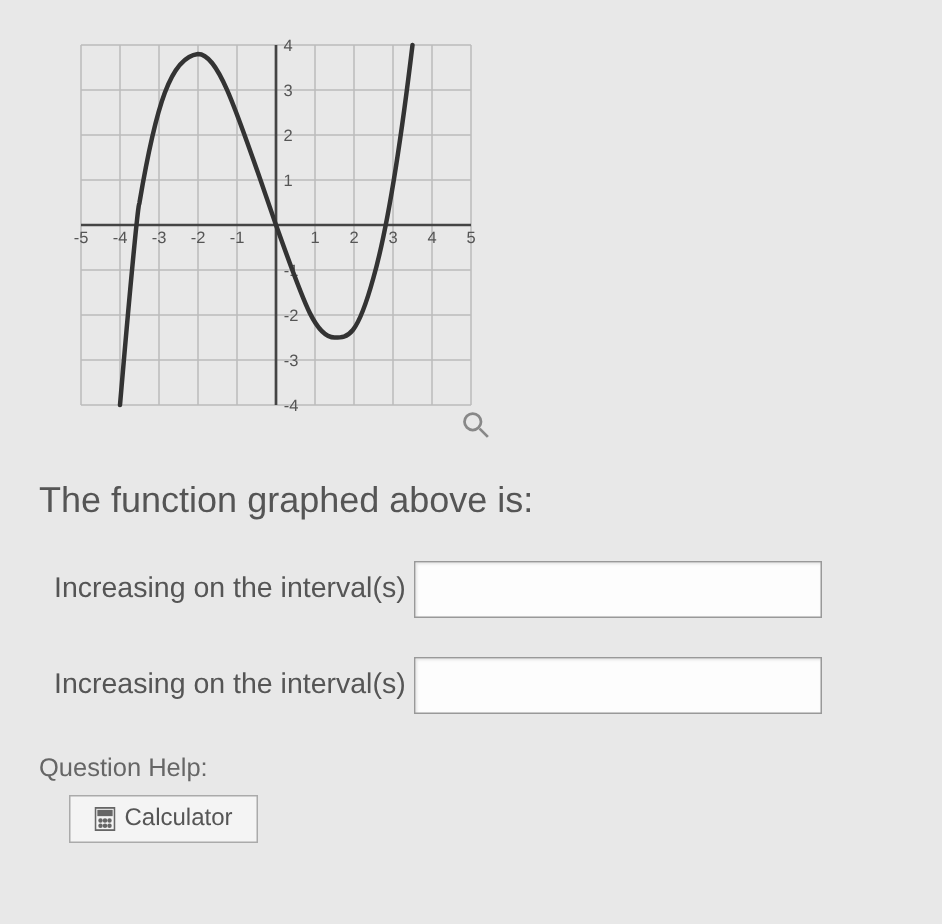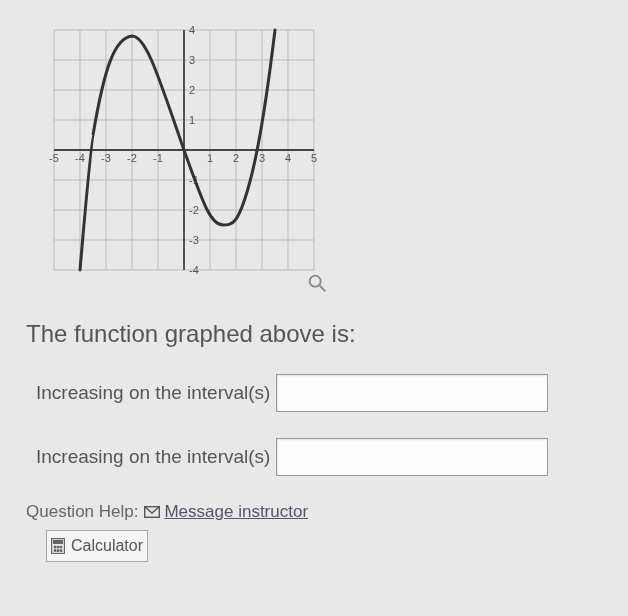--- a/index.html
+++ b/index.html
@@ -69,21 +69,21 @@
       gap: 4px;
     }
     .calc-btn {
       margin-top: 8px;
       margin-left: 26px;
       display: inline-flex;
       align-items: center;
       gap: 6px;
       border: 1px solid #aaa;
       background: #f4f4f4;
-      padding: 6px 4px;
+      padding: 6px 16px;
       font-size: 16px;
       color: #555;
       cursor: pointer;
     }
     svg { display: block; }
   </style>
 </head>
 <body>
 
 
@@ -159,29 +159,20 @@
   <input type="text" value="" style="">
 </div>
 
 <div class="row">
   <label>Increasing on the interval(s)</label>
   <input type="text" value="" style="">
 </div>
 
 <div class="help-line">
   <span>Question Help:</span>
-  <a href="#" class="help-link">
-    <span>
-      <svg width="16" height="12" viewBox="0 0 16 12" fill="none" stroke="#555" stroke-width="1.4">
-        <rect x="0.7" y="0.7" width="14.6" height="10.6"></rect>
-        <path d="M0.7,0.7 L8,7 L15.3,0.7"></path>
-      </svg>
-    </span>
-    <span>Message instructor</span>
-  </a>
 </div>
 
 <button class="calc-btn">
   <span>
     <svg width="14" height="16" viewBox="0 0 14 16" fill="none" stroke="#666" stroke-width="1.2">
       <rect x="0.6" y="0.6" width="12.8" height="14.8"></rect>
       <rect x="2.5" y="2.5" width="9" height="3" fill="#666"></rect>
       <circle cx="4" cy="9" r="0.9" fill="#666"></circle>
       <circle cx="7" cy="9" r="0.9" fill="#666"></circle>
       <circle cx="10" cy="9" r="0.9" fill="#666"></circle>

